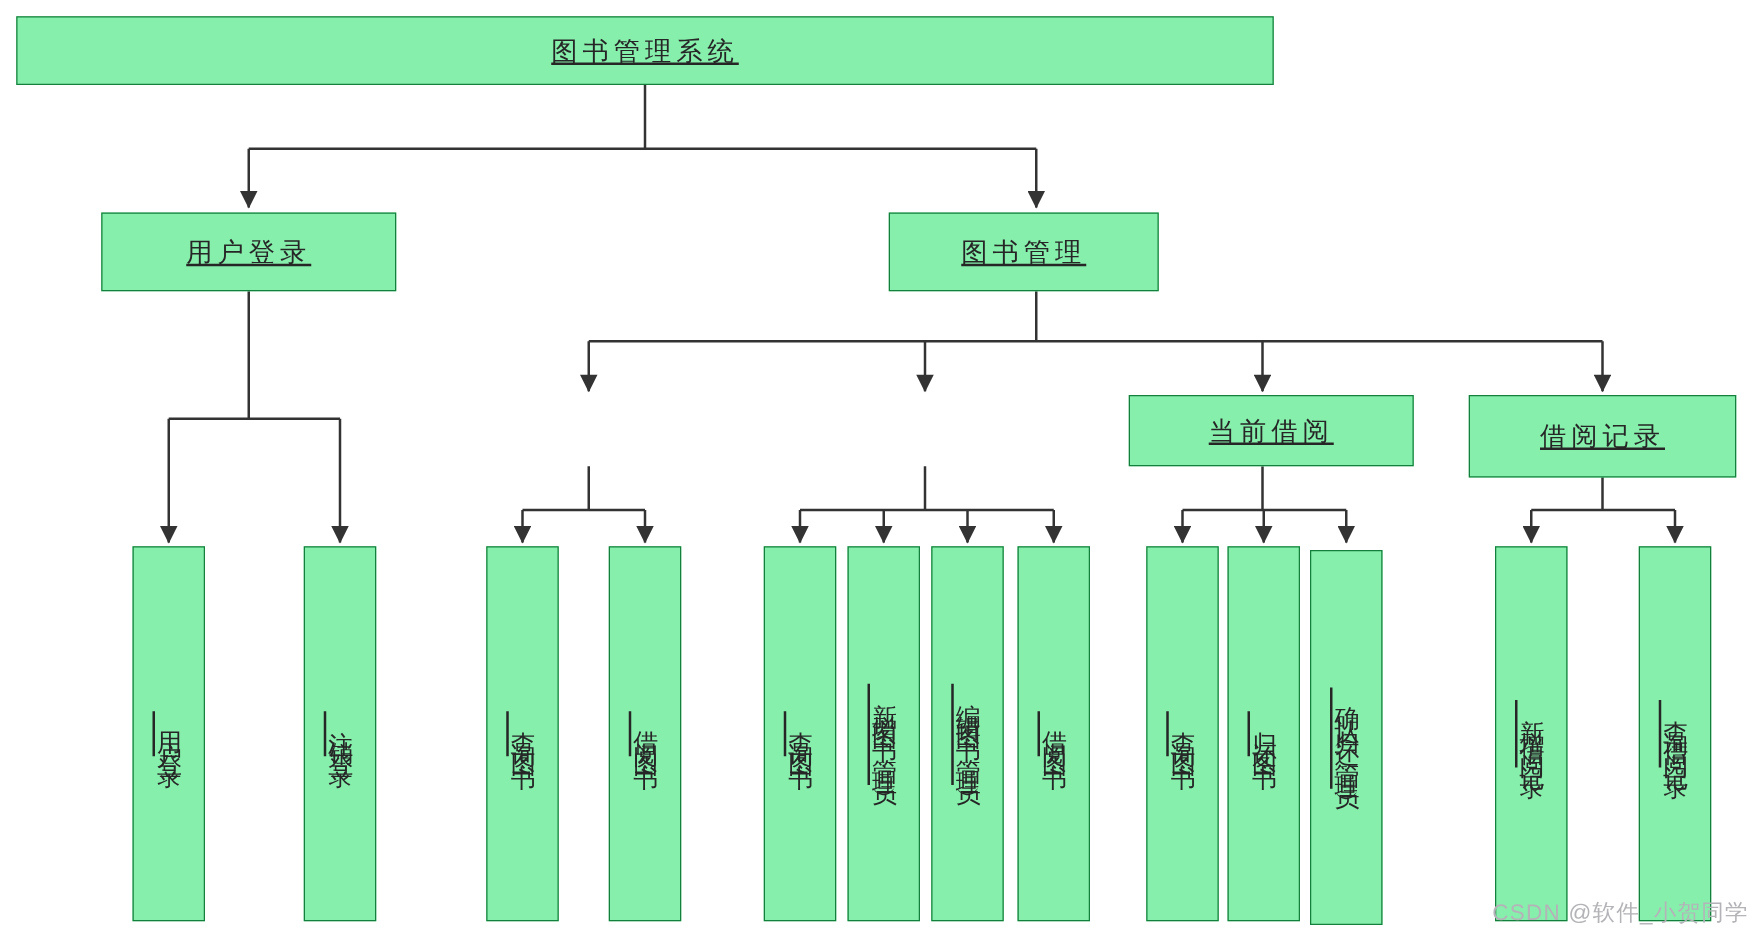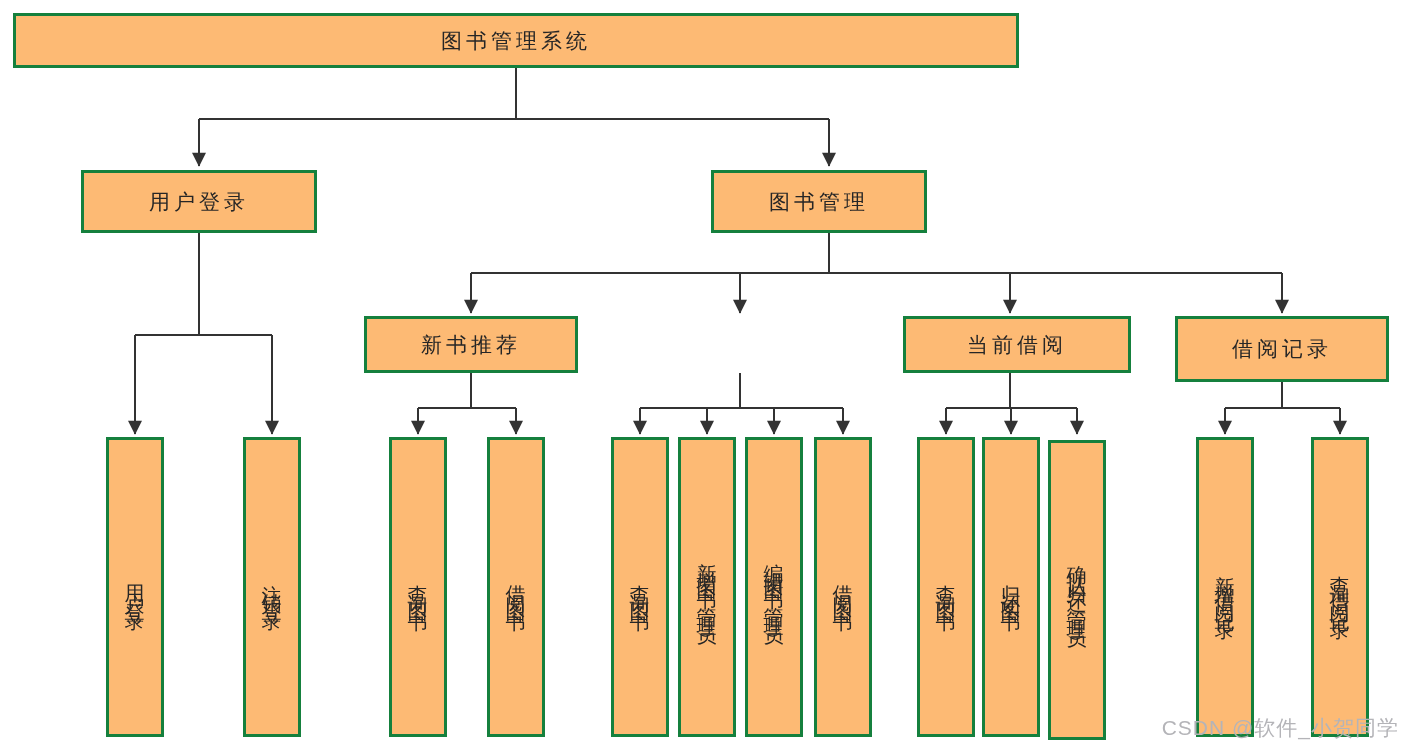--- a/index.html
+++ b/index.html
@@ -12,48 +12,49 @@
     overflow: hidden;
   }
   #connector-layer {
     position: absolute;
     left: 0; top: 0;
     width: 1405px; height: 747px;
   }
   .box {
     position: absolute;
     box-sizing: border-box;
-    background: #fdba74;
-    border: 3px solid #15803d;
+    background: #86efac;
+    border: 1px solid #15803d;
     display: flex;
     align-items: center;
     justify-content: center;
     color: #262626;
     z-index: 2;
+    text-decoration: underline;
   }
   .box.h-label span {
     font-size: 21px;
     letter-spacing: 4px;
     white-space: nowrap;
   }
   .box.v-label span {
     writing-mode: vertical-rl;
     text-orientation: mixed;
     font-size: 20px;
     letter-spacing: 9px;
     line-height: 1;
     white-space: nowrap;
   }
   .root-box span { font-size: 21px; letter-spacing: 4px; }
   #watermark {
     position: absolute;
     right: 6px;
     bottom: 5px;
     color: #b4b4b8;
-    font-size: 21px;
+    font-size: 18px;
     letter-spacing: 1px;
     z-index: 5;
     white-space: nowrap;
   }
 </style>
 </head>
 <body>
 
 <div id="stage">
 
@@ -111,23 +112,20 @@
     <span>图书管理系统</span>
   </div>
 
   <div class="box h-label" style="left:81px;top:170px;width:236px;height:63px">
     <span>用户登录</span>
   </div>
   <div class="box h-label" style="left:711px;top:170px;width:216px;height:63px">
     <span>图书管理</span>
   </div>
 
-  <div class="box h-label" style="left:364px;top:316px;width:214px;height:57px">
-    <span>新书推荐</span>
-  </div>
   <div class="box h-label" style="left:903px;top:316px;width:228px;height:57px">
     <span>当前借阅</span>
   </div>
   <div class="box h-label" style="left:1175px;top:316px;width:214px;height:66px">
     <span>借阅记录</span>
   </div>
 
   <div class="box v-label" style="left:106px;top:437px;width:58px;height:300px">
     <span>用户登录</span>
   </div>

